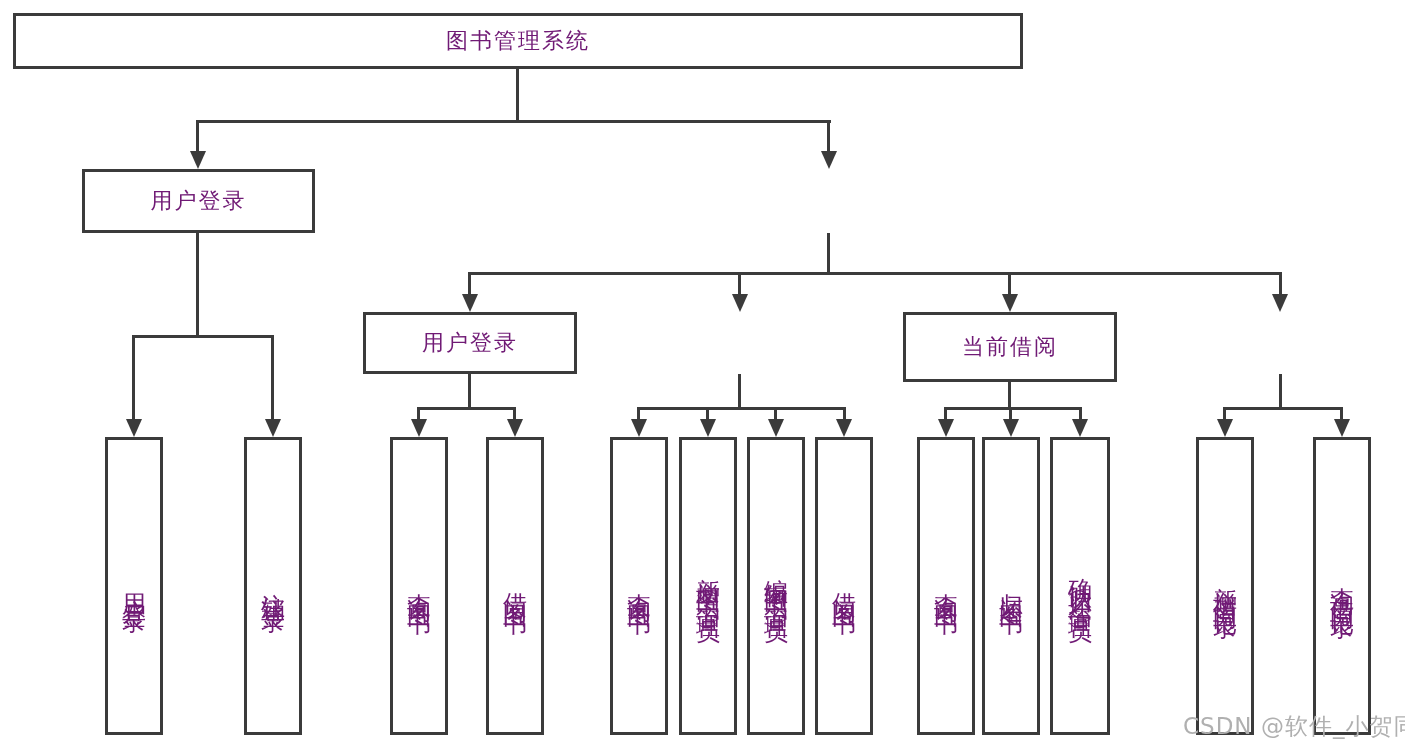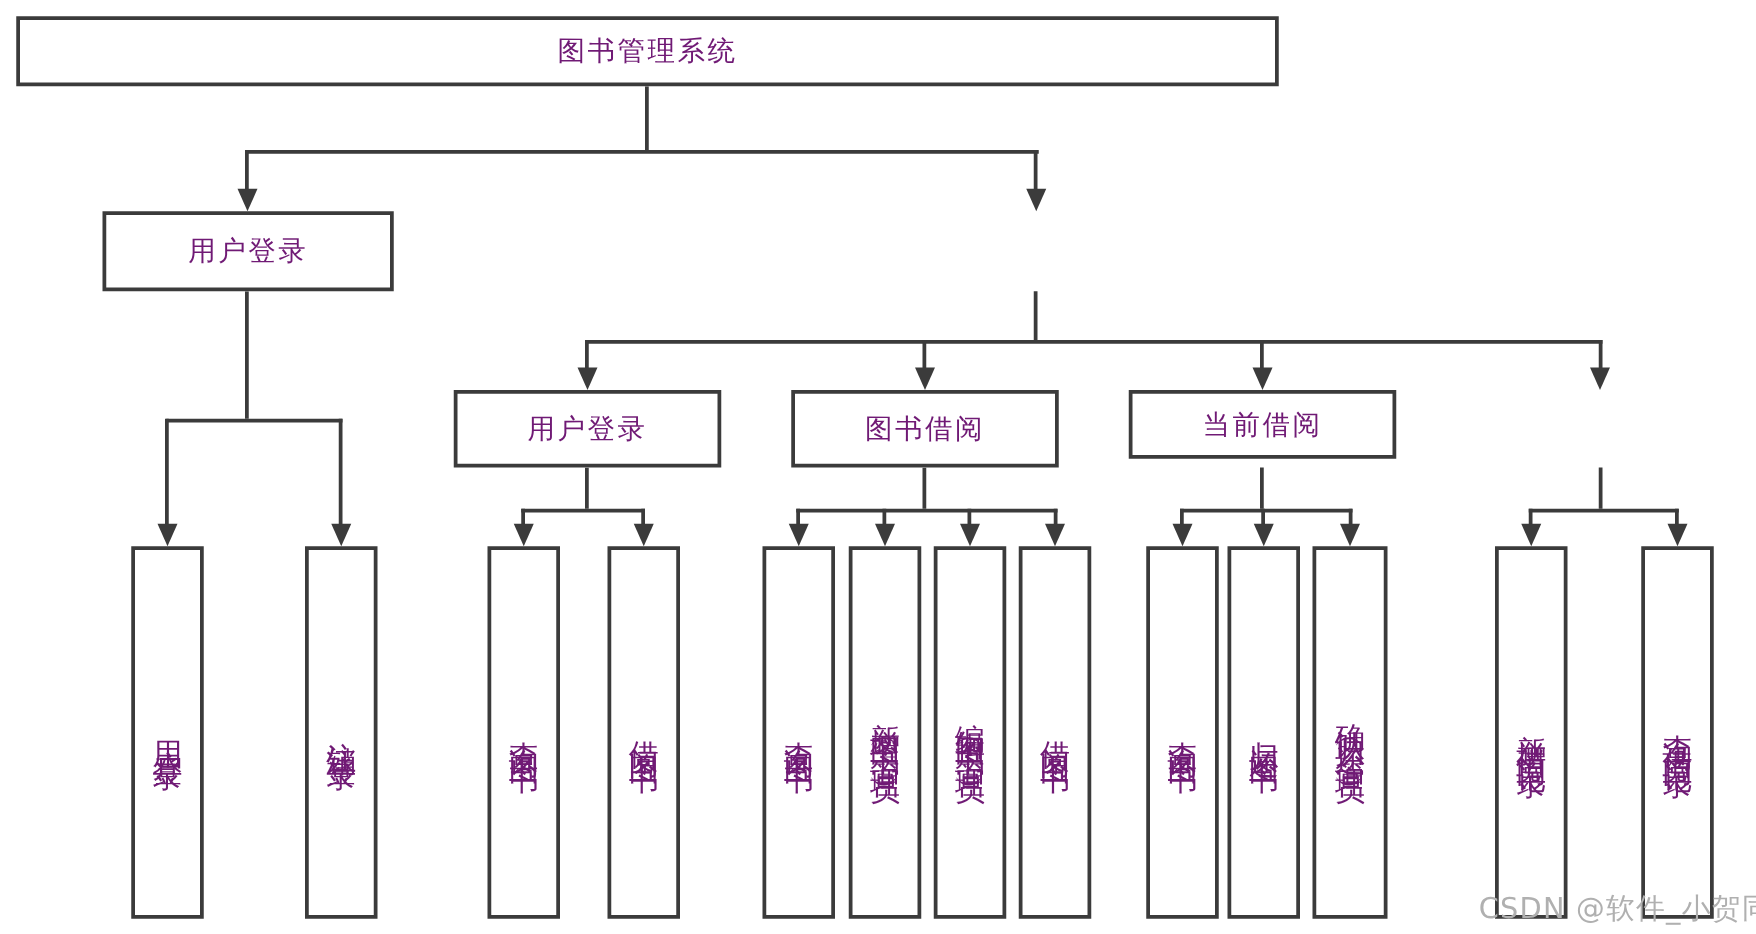--- a/index.html
+++ b/index.html
@@ -104,24 +104,21 @@
   <div class="vline" style="left:738px; top:272px; height:24px;"></div>
   <div class="arrow" style="left:732px; top:294px;"></div>
   <div class="vline" style="left:1008px; top:272px; height:24px;"></div>
   <div class="arrow" style="left:1002px; top:294px;"></div>
   <div class="vline" style="left:1279px; top:272px; height:24px;"></div>
   <div class="arrow" style="left:1272px; top:294px;"></div>
 
   <div class="node" style="left:363px; top:312px; width:214px; height:62px;">
     <span>用户登录</span>
   </div>
-  <div class="node" style="left:633px; top:312px; width:214px; height:62px;">
-    <span>图书借阅</span>
-  </div>
-  <div class="node" style="left:903px; top:312px; width:214px; height:55px;">
+  <div class="node" style="left:903px; top:312px; width:214px; height:70px;">
     <span>当前借阅</span>
   </div>
 
   <div class="vline" style="left:468px; top:374px; height:33px;"></div>
   <div class="hline" style="left:417px; top:407px; width:99px;"></div>
   <div class="vline" style="left:417px; top:407px; height:14px;"></div>
   <div class="arrow" style="left:411px; top:419px;"></div>
   <div class="vline" style="left:513px; top:407px; height:14px;"></div>
   <div class="arrow" style="left:507px; top:419px;"></div>
 

